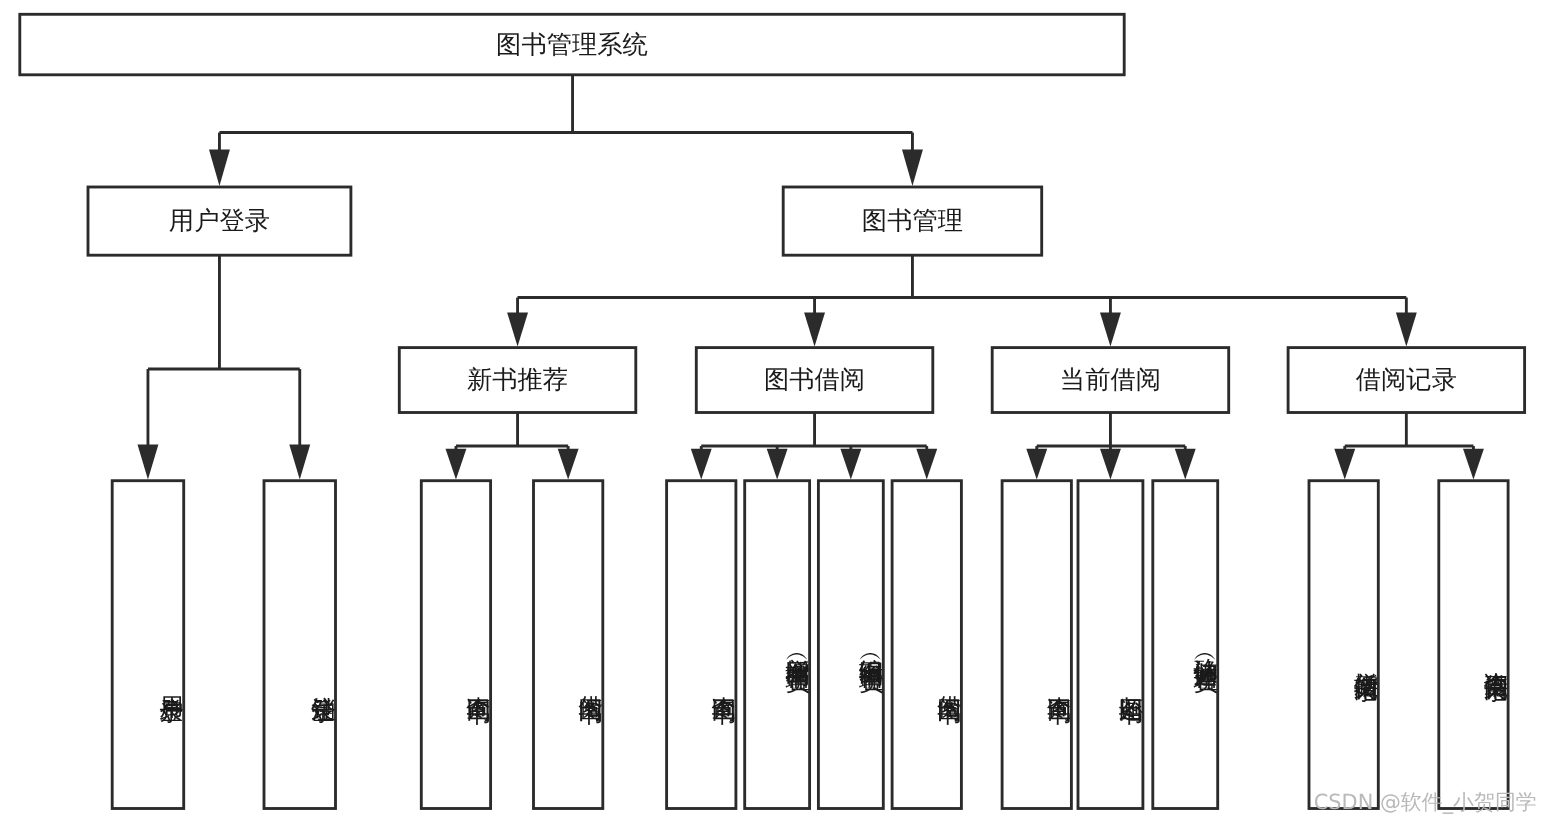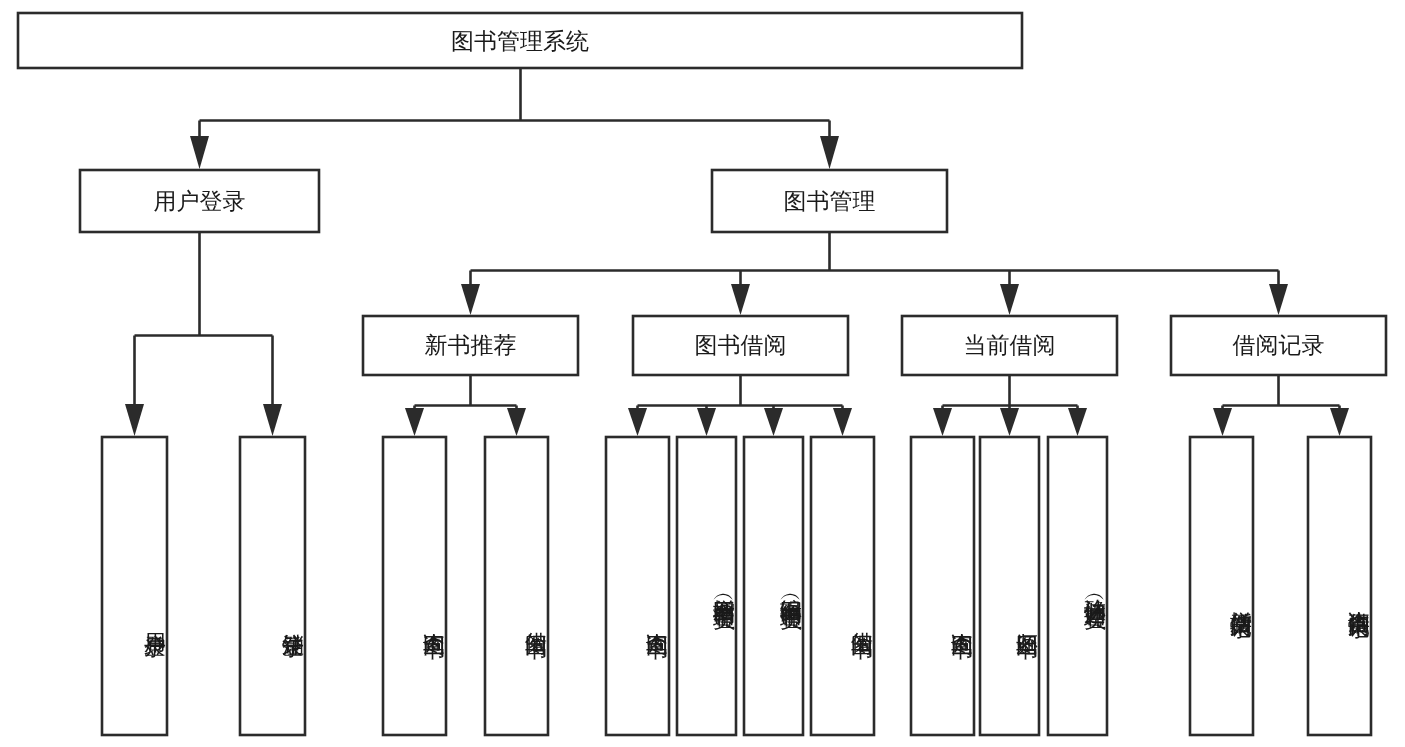--- a/index.html
+++ b/index.html
@@ -221,14 +221,15 @@
   <div class="vlabel" style="left:744px; top:443px; width:59px; height:290px;">编辑图书（管理员）</div>
   <div class="vlabel" style="left:811px; top:500px; width:63px; height:235px;">借阅图书</div>
 
   <div class="vlabel" style="left:911px; top:500px; width:63px; height:235px;">查询图书</div>
   <div class="vlabel" style="left:980px; top:500px; width:59px; height:235px;">归还图书</div>
   <div class="vlabel" style="left:1048px; top:443px; width:59px; height:290px;">确认归还（管理员）</div>
 
   <div class="vlabel" style="left:1190px; top:460px; width:63px; height:275px;">新增借阅记录</div>
   <div class="vlabel" style="left:1308px; top:460px; width:63px; height:275px;">查询借阅记录</div>
 
+  <div class="watermark">CSDN @软件_小贺同学</div>
 
 </div>
 
 </body></html>

